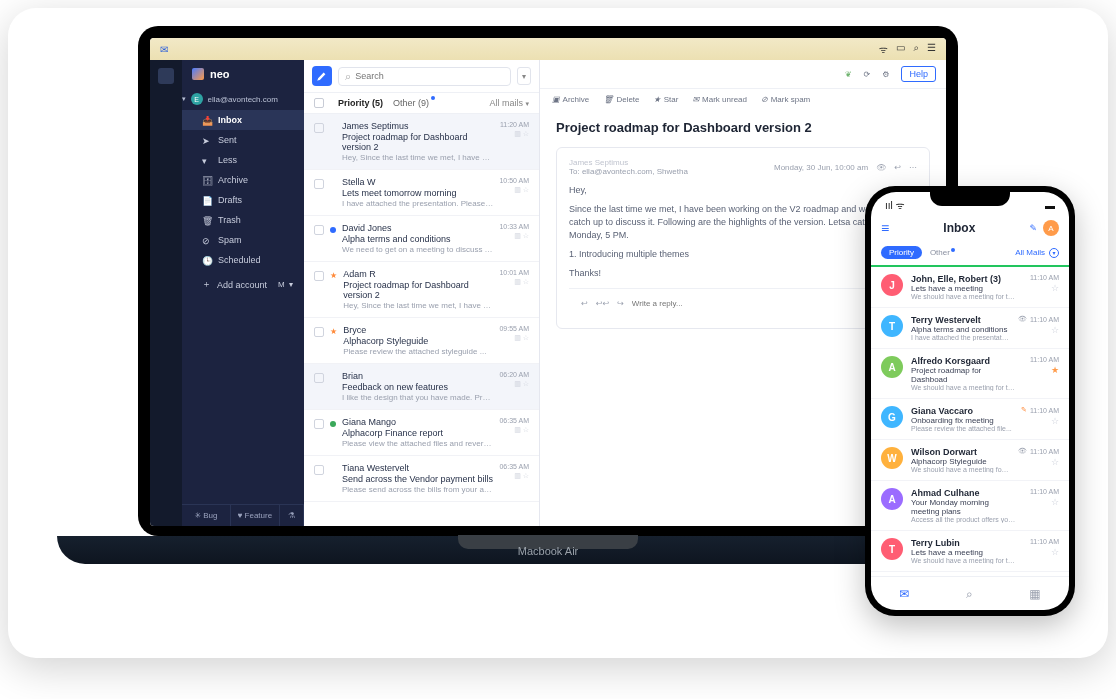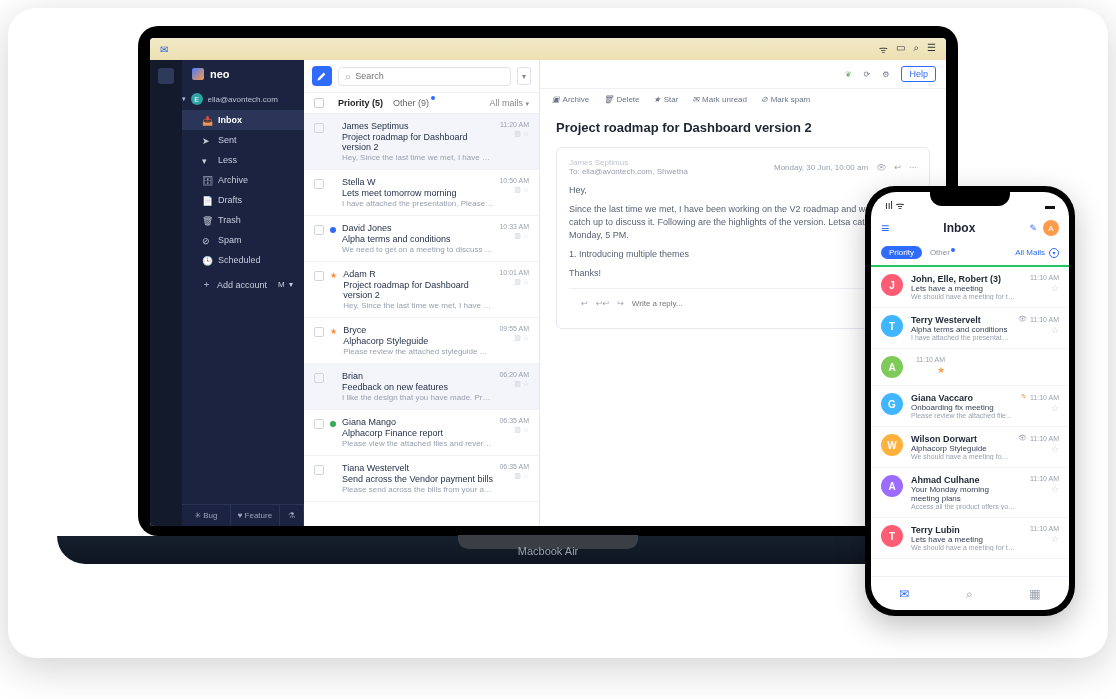--- a/index.html
+++ b/index.html
@@ -401,20 +401,25 @@
     <div class="p-meta">
       <div style="display:flex;gap:3px;align-items:center;">
                 <span style="font-size:7px;">👁</span>
                 <span>11:10 AM</span>
               </div>
       <span class="p-star ">☆</span>
     </div>
           </div>
           <div class="p-item">
     <div class="p-avatar" style="background:#7ecb5c">A</div>
+    <div class="p-body">
+      <div class="p-sender">Alfredo Korsgaard</div>
+      <div class="p-subject">Project roadmap for Dashboad</div>
+      <div class="p-preview">We should have a meeting for the up...</div>
+    </div>
     <div class="p-meta">
       <div style="display:flex;gap:3px;align-items:center;">
                 <span>11:10 AM</span>
               </div>
       <span class="p-star filled">★</span>
     </div>
           </div>
           <div class="p-item">
     <div class="p-avatar" style="background:#3fb6ff">G</div>
     <div class="p-body">

